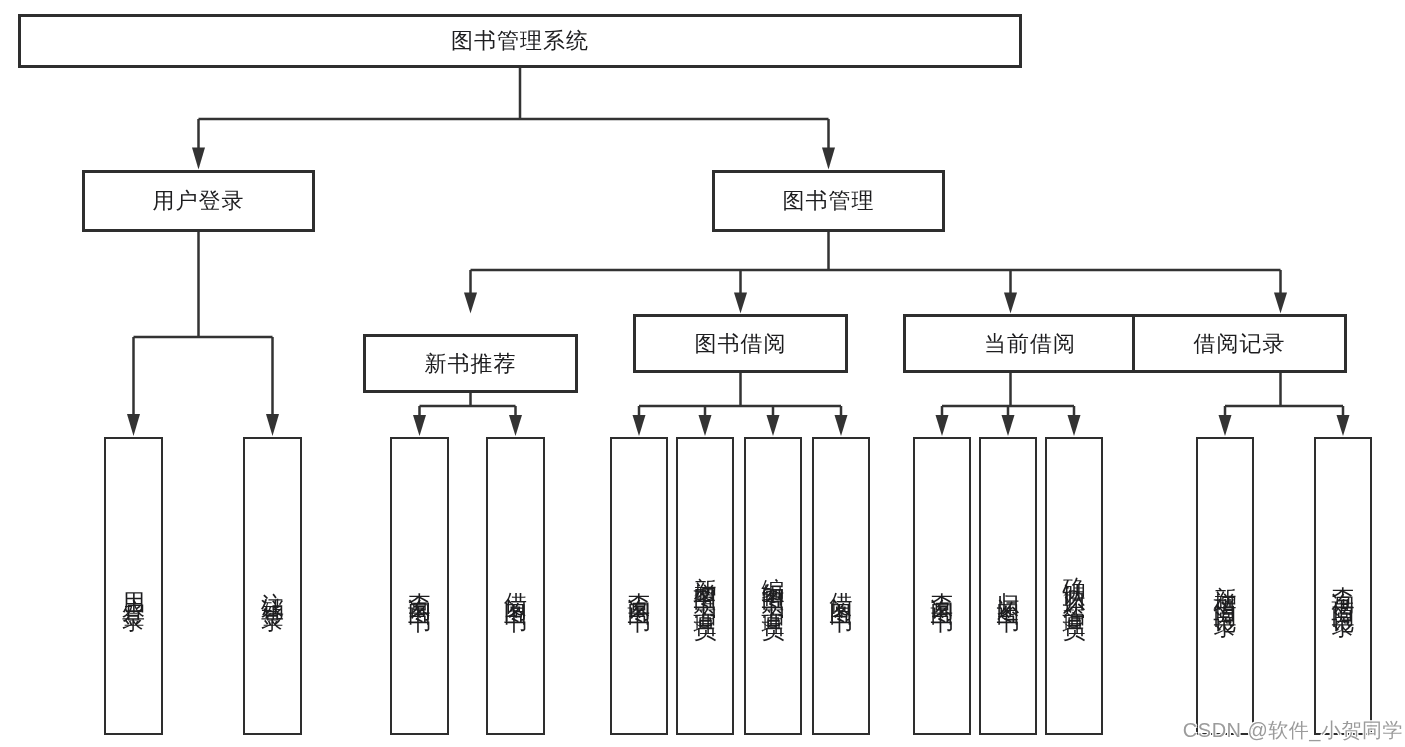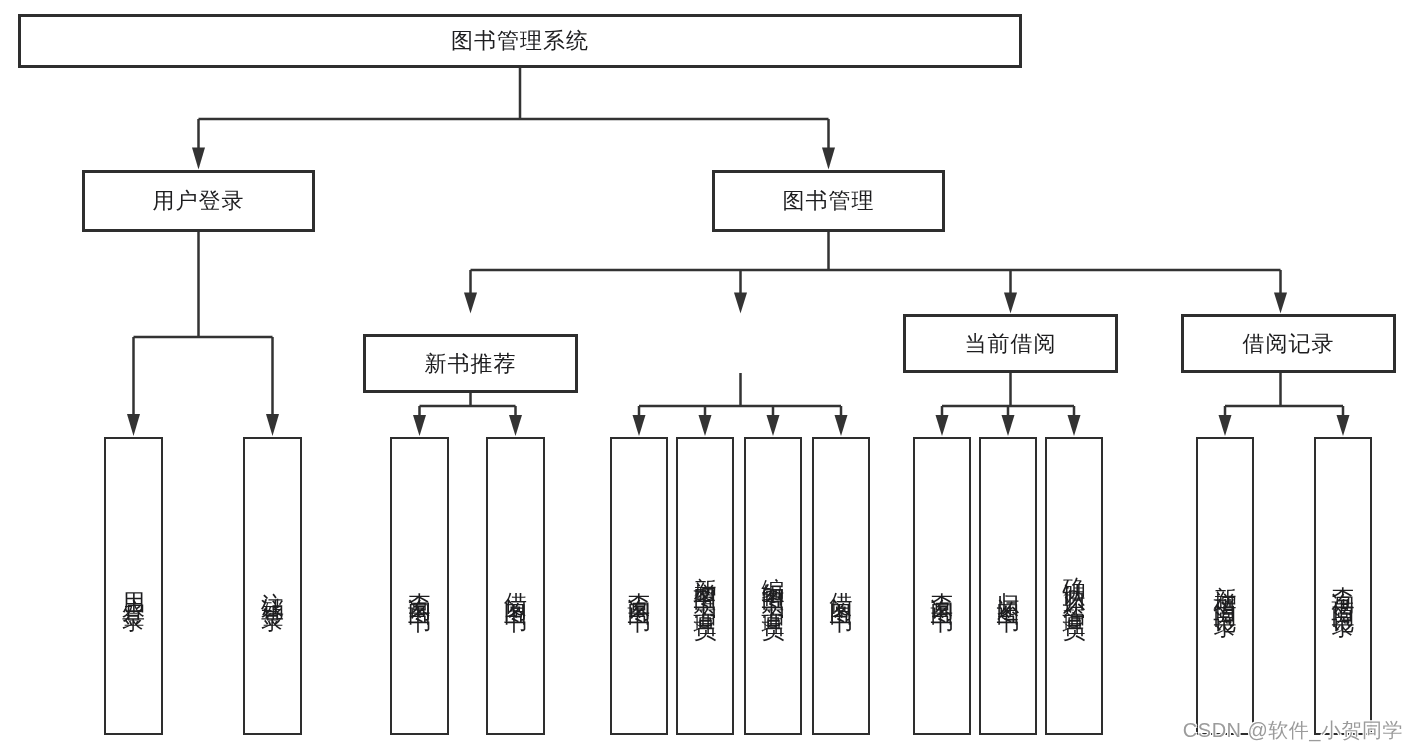--- a/index.html
+++ b/index.html
@@ -85,22 +85,23 @@
       <polygon points="1336.5,415 1349.5,415 1343,436"></polygon>
     </g>
   </svg>
 
   <div class="node" style="left:18px; top:14px; width:1004px; height:54px;">图书管理系统</div>
 
   <div class="node" style="left:82px; top:170px; width:233px; height:62px;">用户登录</div>
   <div class="node" style="left:712px; top:170px; width:233px; height:62px;text-align:center;">图书管理</div>
 
   <div class="node" style="left:363px; top:314px; width:215px; height:59px;margin-top:20px;">新书推荐</div>
-  <div class="node" style="left:903px; top:314px; width:215px; height:59px;font-family:Liberation Serif, serif;">当前借阅</div>
-  <div class="node" style="left:1181px; top:314px; width:215px; height:59px;text-align:right;">借阅记录</div>
+  <div class="node" style="left:633px; top:314px; width:215px; height:59px;">图书借阅</div>
+  <div class="node" style="left:903px; top:314px; width:254px; height:59px;font-family:Liberation Serif, serif;">当前借阅</div>
+  <div class="node" style="left:1132px; top:314px; width:215px; height:59px;text-align:right;">借阅记录</div>
 
   <div class="node leaf" style="left:104px; top:437px; width:59px; height:298px;">用户登录</div>
   <div class="node leaf" style="left:243px; top:437px; width:59px; height:298px;">注销登录</div>
 
   <div class="node leaf" style="left:390px; top:437px; width:59px; height:298px;">查询图书</div>
   <div class="node leaf" style="left:486px; top:437px; width:59px; height:298px;">借阅图书</div>
 
   <div class="node leaf" style="left:610px; top:437px; width:58px; height:298px;">查询图书</div>
   <div class="node leaf" style="left:676px; top:437px; width:58px; height:298px;">新增图书（管理员）</div>
   <div class="node leaf" style="left:744px; top:437px; width:58px; height:298px;">编辑图书（管理员）</div>

